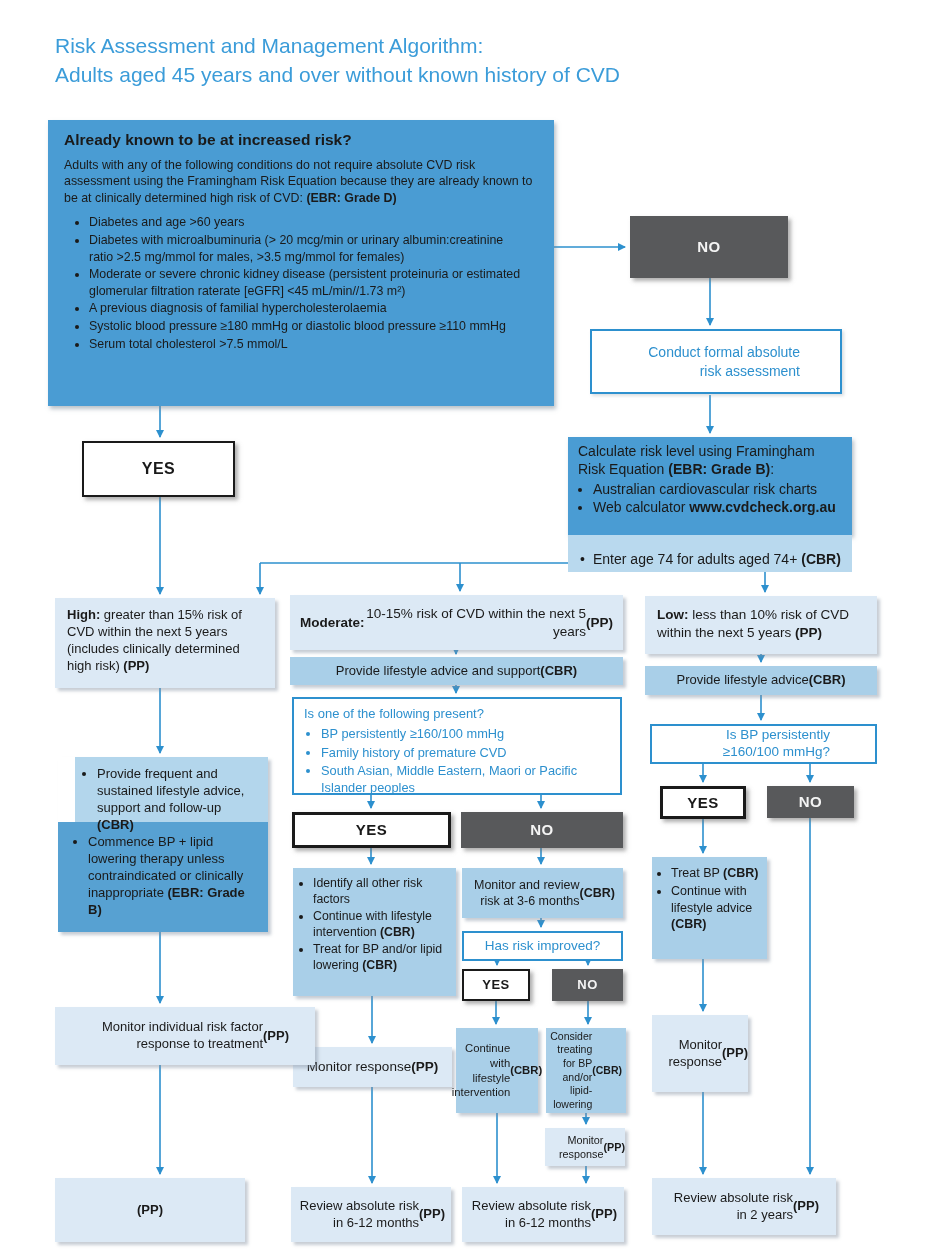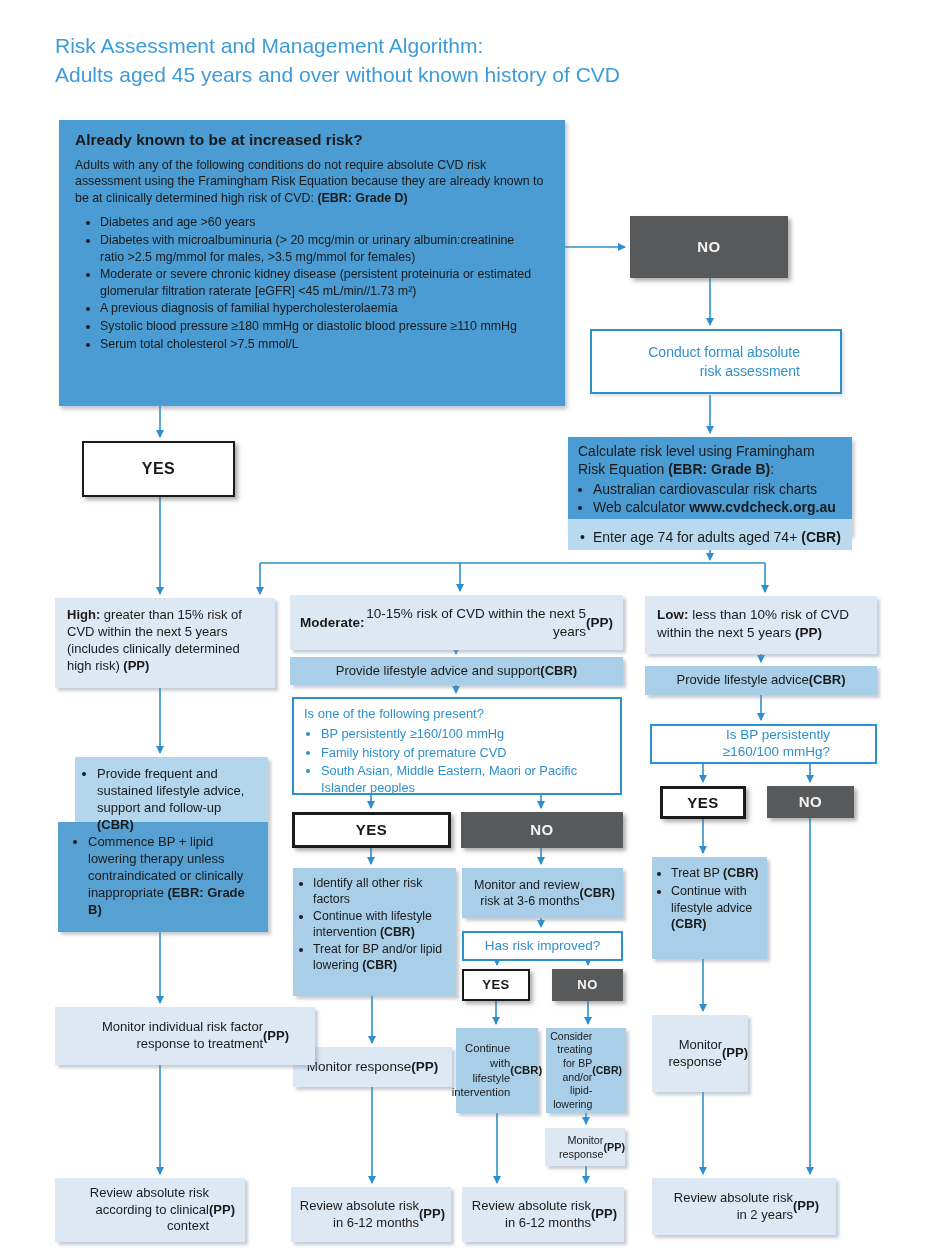--- a/index.html
+++ b/index.html
@@ -9,31 +9,31 @@
   .arr{stroke:#2D90CE;stroke-width:1.6;fill:none;}
   .bx{position:absolute;box-sizing:border-box;color:#1A1A1A;font-size:13px;line-height:1.3;}
   .light{background:#DCE9F5;box-shadow:3px 3px 3px rgba(130,145,160,.45);}
   .med{background:#A9CFE8;box-shadow:3px 3px 3px rgba(130,145,160,.45);}
   .dark{background:#58595B;color:#F4F4F4;font-weight:bold;display:flex;align-items:center;justify-content:center;letter-spacing:.5px;box-shadow:3px 3px 4px rgba(110,110,110,.55);font-size:15px;}
   .whiteq{background:#fff;border:2px solid #2D90CE;color:#2D90CE;}
   .yesbx{background:#fff;border:2px solid #1A1A1A;font-weight:bold;display:flex;align-items:center;justify-content:center;box-shadow:3px 3px 4px rgba(110,110,110,.55);font-size:15px;letter-spacing:.5px;}
   .ctr{display:flex;align-items:center;justify-content:center;text-align:right;}
   .bigblue{background:#4A9CD3;box-shadow:2px 3px 4px rgba(120,135,150,.5);}
   #pgtitle{position:absolute;left:55px;top:31px;font-size:21px;line-height:29px;color:#3B9CD9;}
-  #intro{left:59px;top:120px;width:506px;height:286px;padding:11px 16px;font-size:12.4px;line-height:1.34;}
+  #intro{left:48px;top:120px;width:506px;height:286px;padding:11px 16px;font-size:12.4px;line-height:1.34;}
   #intro h2{margin:0 0 7px 0;font-size:15.5px;line-height:1.2;}
   #intro p{margin:0 0 3px 0;}
   #intro ul{margin:8px;padding-left:17px;}
   #intro li{margin:1px 0;}
   #noTop{left:630px;top:216px;width:158px;height:62px;}
   #conduct{left:590px;top:329px;width:252px;height:65px;font-size:14px;padding:0 40px;box-shadow:2px 2px 3px rgba(150,160,170,.35);}
   #calc{left:568px;top:437px;width:284px;height:98px;font-size:14px;line-height:1.28;padding-top:6px;}
   #calc .lead{margin:0 10px 2px 10px;}
   #calc ul{margin:0 10px 0 10px;padding-left:15px;}
-  #calc .hl{background:#B9D9EE;padding:10px 10px 3px 25px;position:relative;margin-top:2px;}
+  #calc .hl{background:#B9D9EE;padding:16px 10px 3px 25px;position:relative;margin-top:18px;}
   #calc .hl::before{content:"•";position:absolute;left:12px;}
   #yesMain{left:82px;top:441px;width:153px;height:56px;font-size:16px;}
   #highBox{left:55px;top:598px;width:220px;height:90px;padding:9px 12px;}
   #modBox{left:290px;top:595px;width:333px;height:55px;font-size:13.5px;padding:0 10px;}
   #lowBox{left:645px;top:596px;width:232px;height:58px;font-size:13.5px;padding:10px 12px;}
   #provMod{left:290px;top:657px;width:333px;height:28px;}
   #provLow{left:645px;top:666px;width:232px;height:29px;}
   #present{left:292px;top:697px;width:330px;height:98px;padding:5px 10px;font-size:13px;}
   #present .q{margin:2px 0 3px 0;}
   #present ul{margin:0;padding-left:17px;font-size:12.8px;}
@@ -241,21 +241,20 @@
       </ul>
     </div>
   </div>
 
   <div class="bx light ctr" id="monInd">
       <span>Monitor individual risk factor response to treatment </span>
       <span style="font-weight: bold;">(PP)</span>
     </div>
 
   <div class="bx light ctr" id="revClin">
-      <span>Review absolute risk according to clinical context </span>
       <span style="font-weight: bold;">(PP)</span>
     </div>
   <div class="bx light ctr" id="revMid1">
       <span>Review absolute risk in 6-12 months </span>
       <span style="font-weight: bold;">(PP)</span>
     </div>
   <div class="bx light ctr" id="revMid2">
       <span>Review absolute risk in 6-12 months </span>
       <span style="font-weight: bold;">(PP)</span>
     </div>

